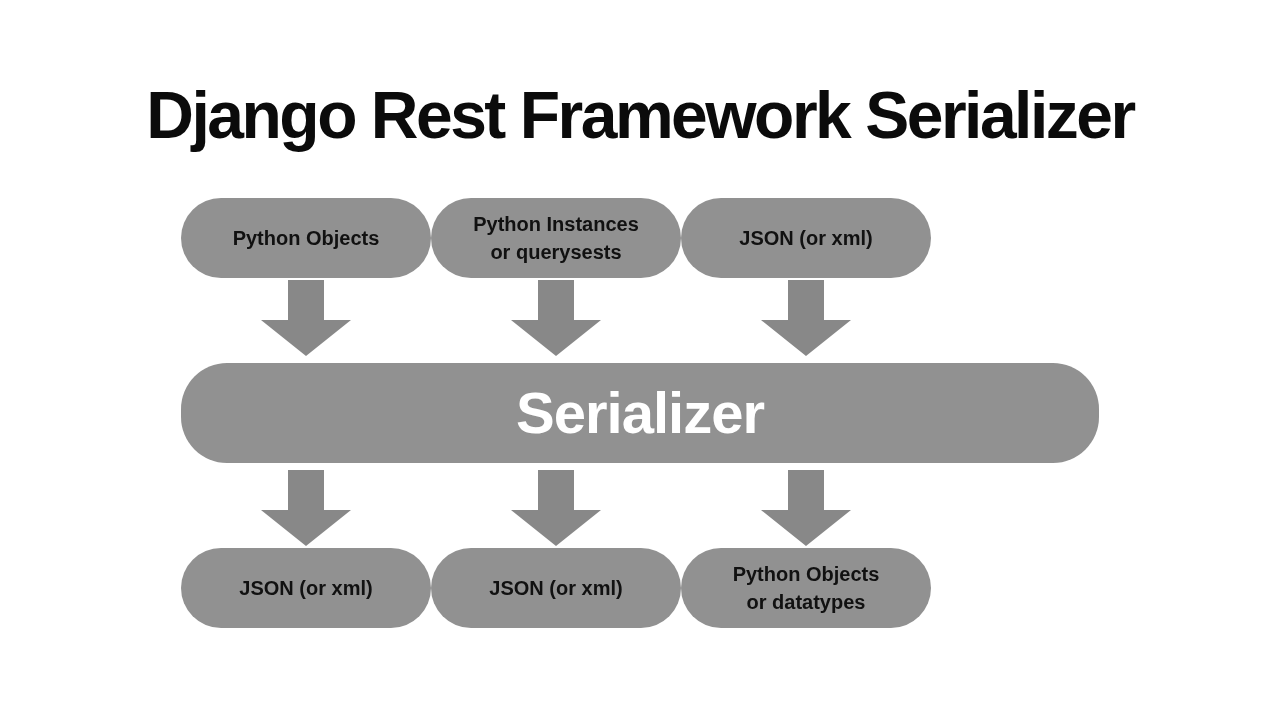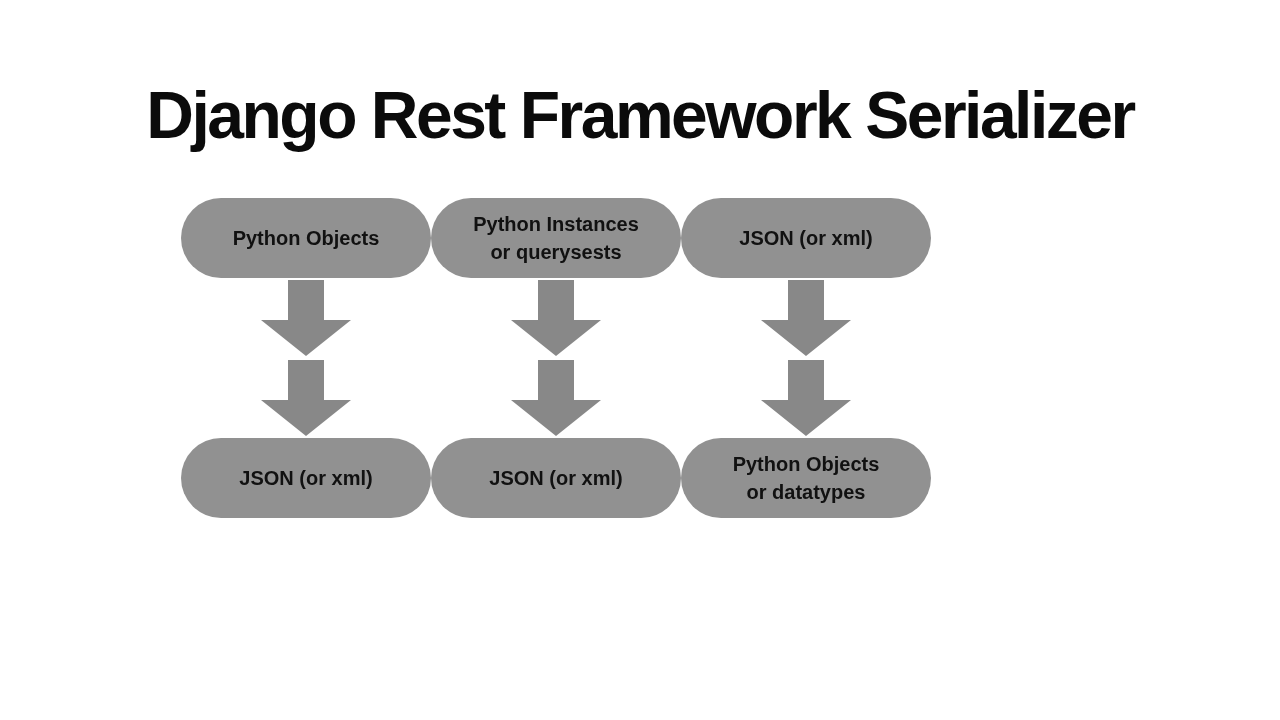--- a/index.html
+++ b/index.html
@@ -100,20 +100,23 @@
           <polygon points="27,0 63,0 63,40 90,40 45,76 0,40 27,40"></polygon>
         </svg>
       </div>
       <div class="col">
         <svg class="arrow-icon" width="90" height="76" viewBox="0 0 90 76">
           <polygon points="27,0 63,0 63,40 90,40 45,76 0,40 27,40"></polygon>
         </svg>
       </div>
     </div>
 
+    <div class="serializer">
+      <span class="label">Serializer</span>
+    </div>
 
     <div class="row arrows">
       <div class="col">
         <svg class="arrow-icon" width="90" height="76" viewBox="0 0 90 76">
           <polygon points="27,0 63,0 63,40 90,40 45,76 0,40 27,40"></polygon>
         </svg>
       </div>
       <div class="col">
         <svg class="arrow-icon" width="90" height="76" viewBox="0 0 90 76">
           <polygon points="27,0 63,0 63,40 90,40 45,76 0,40 27,40"></polygon>

